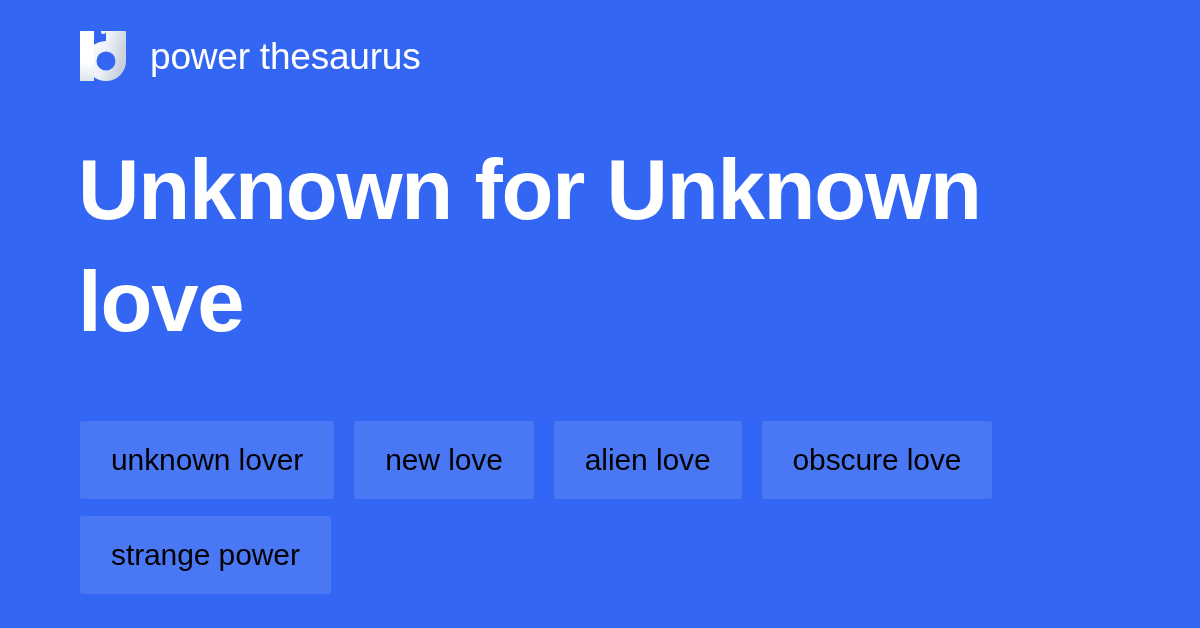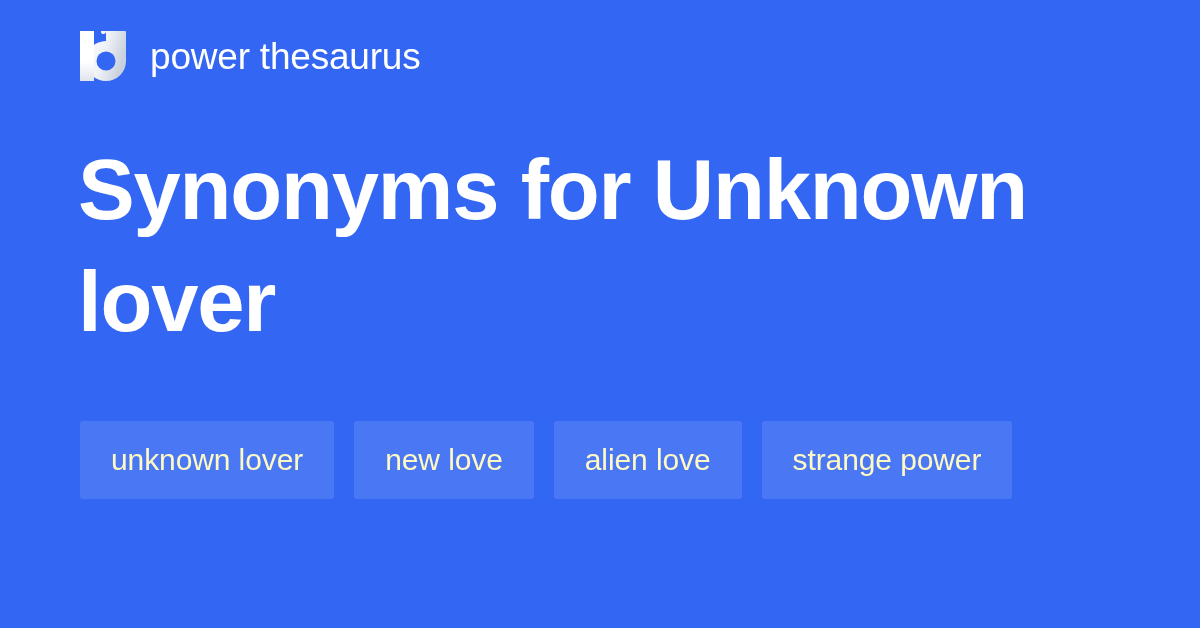--- a/index.html
+++ b/index.html
@@ -66,21 +66,21 @@
     left: 80px;
     top: 421px;
     width: 1050px;
     display: flex;
     flex-wrap: wrap;
     gap: 17px 20px;
     align-content: flex-start;
   }
   .chip {
     background: #4a78f5;
-    color: #fef9c3;
+    color: #000000;
     border-radius: 3px;
     height: 78px;
     box-sizing: border-box;
     display: flex;
     align-items: center;
     justify-content: center;
     padding: 0 31px;
     font-size: 30px;
     font-weight: 400;
     letter-spacing: -0.1px;
@@ -107,22 +107,23 @@
           <stop offset="100%" stop-color="#dfe4ec"></stop>
         </linearGradient>
       </defs>
       <path d="M21 0 H45 A1 1 0 0 1 46 1 V30 A20 20 0 1 1 6 30 A20 20 0 0 1 26 10 V1 A1 1 0 0 1 21 0 Z" fill="url(#bowlGrad)"></path>
       <path d="M0 0 H14 V50 H0 Z" fill="url(#stemGrad)"></path>
       <circle cx="26" cy="30" r="9.5" fill="#3366f3"></circle>
     </svg>
     <span class="brand-name">power thesaurus</span>
   </div>
 
-  <h1 class="headline">Synonyms for Unknown lover</h1>
+  <h1 class="headline">Unknown for Unknown love</h1>
 
   <div class="chips">
     <span class="chip">unknown lover</span>
     <span class="chip">new love</span>
     <span class="chip">alien love</span>
+    <span class="chip">obscure love</span>
     <span class="chip">strange power</span>
   </div>
 
 </div>
 
 </body></html>

